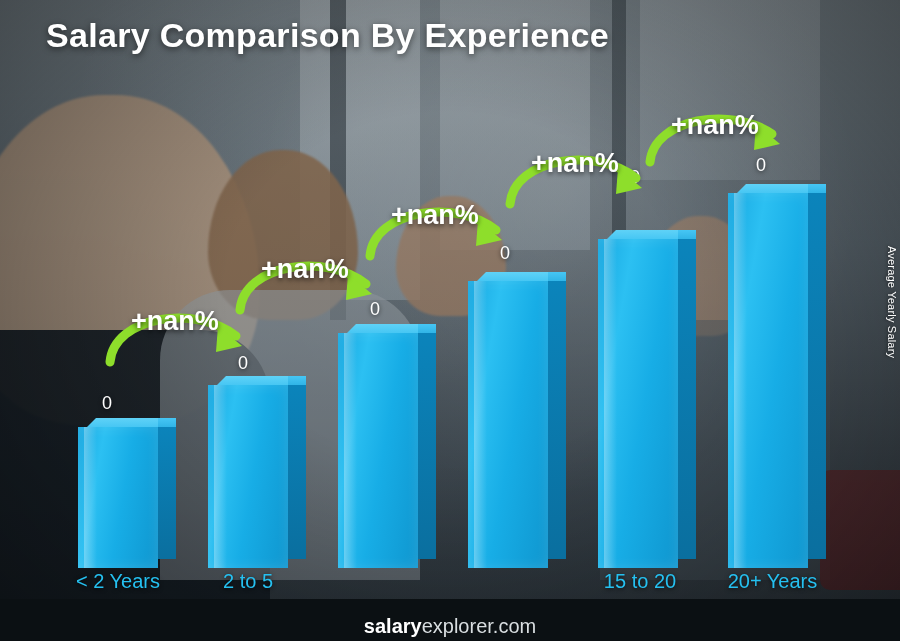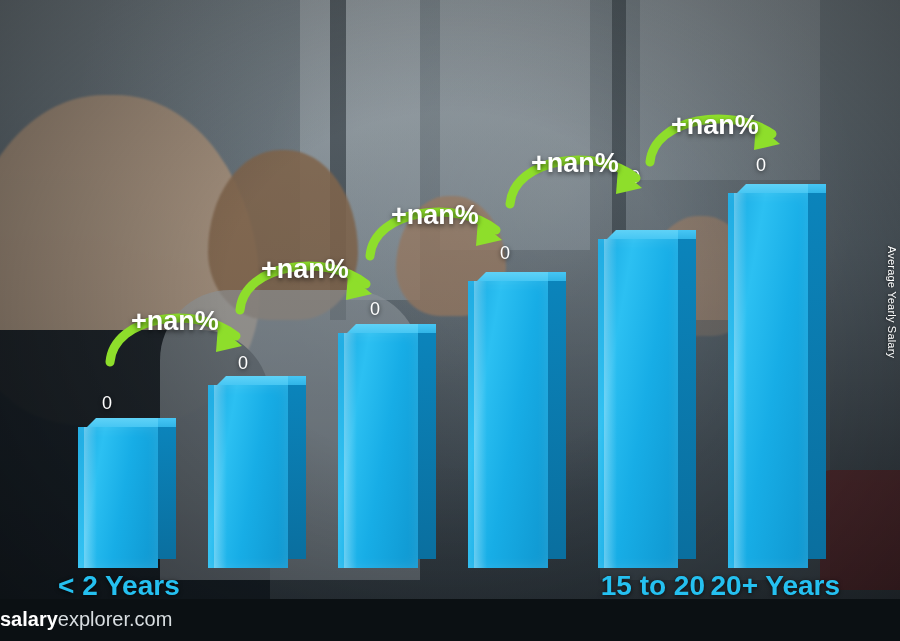--- a/index.html
+++ b/index.html
@@ -68,41 +68,41 @@
     background:linear-gradient(180deg,#46c6f4,#1ba3da);
   }
 
   .valuelab{
     position:absolute;font-size:18px;color:#ffffff;font-weight:normal;
     text-shadow:0 1px 4px rgba(0,0,0,.65);
   }
 
   .catlab{
     position:absolute;top:570px;
-    font-size:28px;font-weight:bold;color:#25c0f0;
+    font-size:20px;font-weight:normal;color:#25c0f0;
     text-shadow:0 1px 4px rgba(0,0,0,.7);
-    white-space:nowrap;text-align:right;
+    white-space:nowrap;text-align:center;
   }
 
   
   .arrow{position:absolute;}
   .pct{
     position:absolute;
     font-size:27px;font-weight:bold;color:#ffffff;
     text-shadow:0 2px 5px rgba(0,0,0,.65);
     white-space:nowrap;
   }
 
   
   .footer{
     position:absolute;left:0;right:0;bottom:0;height:42px;
     background:#0b1013;
   }
   .footer .brand{
-    position:absolute;left:0;right:0;top:9px;text-align:left;
+    position:absolute;left:0;right:0;top:16px;text-align:center;
     font-size:20px;color:#ffffff;
   }
   .footer .brand b{font-weight:bold;color:#ffffff;}
   .footer .brand span.light{font-weight:normal;color:#d9dee1;}
 </style>
 </head>
 <body>
 
 <div id="stage">
 
@@ -117,20 +117,21 @@
     <div class="bg-figure" style="left:208px;top:150px;width:150px;height:170px;background:#b58a63;opacity:.9;"></div>
     <div class="bg-dark" style="left:160px;top:290px;width:260px;height:290px;opacity:.6;border-radius:70px 70px 0 0;background:#cfd6da;"></div>
     <div class="bg-figure" style="left:396px;top:196px;width:110px;height:120px;background:#d8a882;opacity:.8;"></div>
     <div class="bg-figure" style="left:646px;top:216px;width:110px;height:120px;background:#d4ad8e;opacity:.8;"></div>
     <div class="bg-dark" style="left:600px;top:320px;width:230px;height:260px;opacity:.5;border-radius:60px 60px 0 0;background:#6d7a82;"></div>
     <div class="bg-dark" style="left:820px;top:470px;width:90px;height:120px;opacity:.7;background:#8d2b2b;border-radius:10px;"></div>
     <div class="bg-tint"></div>
     <div class="bg-vign"></div>
   </div>
 
+  <div class="title">Salary Comparison By Experience</div>
 
   <div class="ylabel">Average Yearly Salary</div>
 
   <div class="plot">
 
     <div class="bar" style="left:78px;top:427px;width:80px;height:141px;">
       <div class="top" style="top:-9px;"></div>
       <div class="top2" style="top:-9px;height:18px;"></div>
       <div class="side" style="height:132px;"></div>
       <div class="face" style="height:141px;"></div>
@@ -201,20 +202,21 @@
     </svg>
     <div class="pct" style="left:531px;top:148px;">+nan%</div>
 
     <svg class="arrow" style="left:640px;top:100px;" width="160" height="72" viewBox="0 0 160 72">
       <path d="M10,62 C14,18 92,6 132,34" fill="none" stroke="#8ede2b" stroke-width="9" stroke-linecap="round"></path>
       <path d="M116,24 L140,44 L114,50 Z" fill="#8ede2b"></path>
     </svg>
     <div class="pct" style="left:671px;top:110px;">+nan%</div>
 
     <div class="catlab" style="left:58px;width:120px;">&lt; 2 Years</div>
+    <div class="catlab" style="left:188px;width:120px;">2 to 5</div>
     <div class="catlab" style="left:575px;width:130px;">15 to 20</div>
     <div class="catlab" style="left:705px;width:135px;">20+ Years</div>
   </div>
 
   <div class="footer">
     <div class="brand">
       <b>salary</b><span class="light">explorer</span><span class="light">.com</span>
     </div>
   </div>
 

